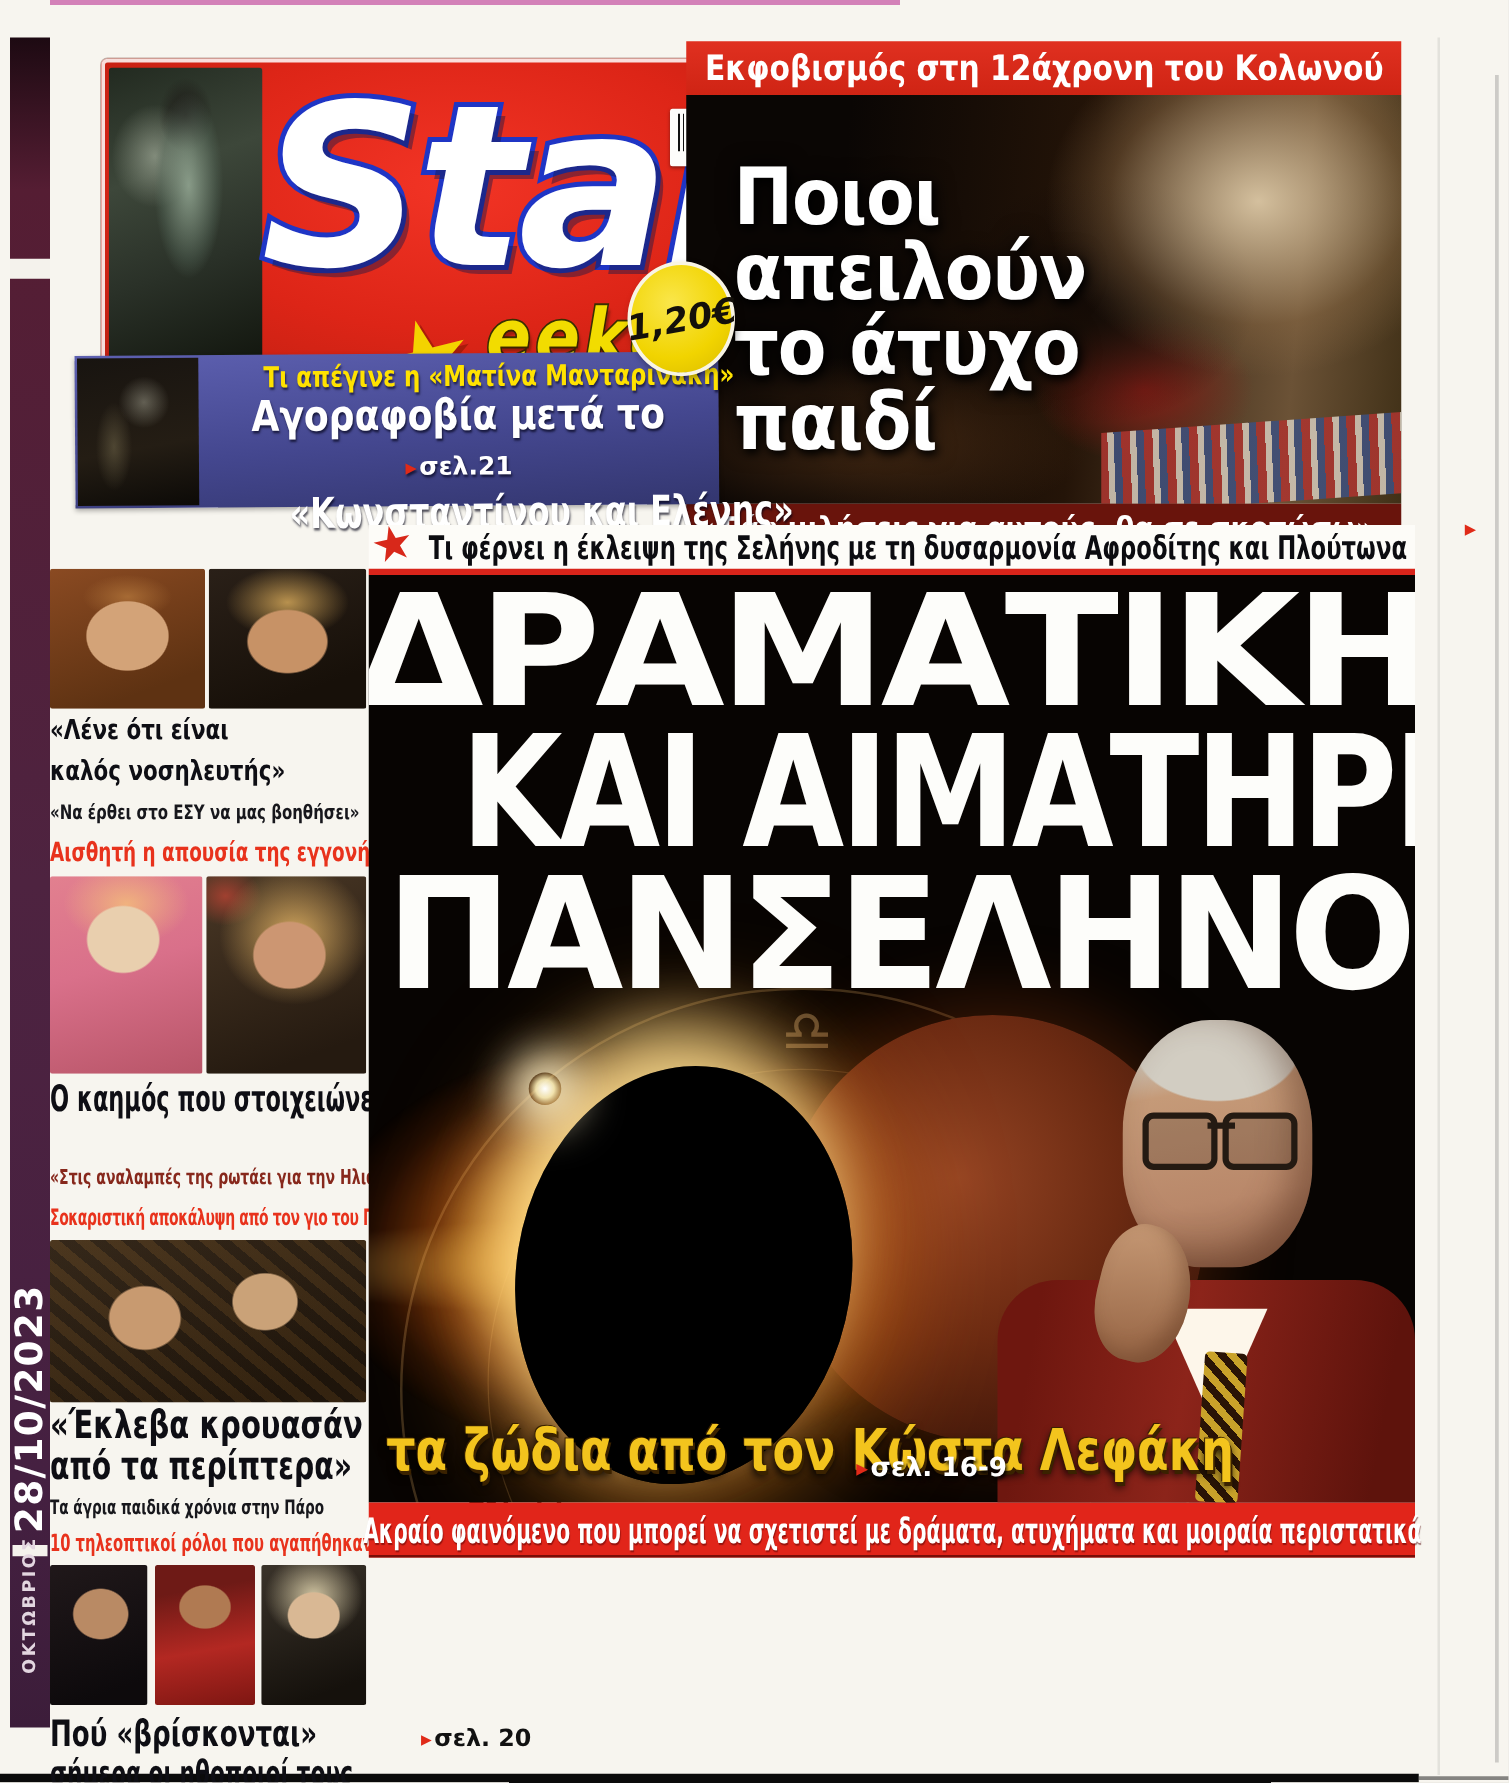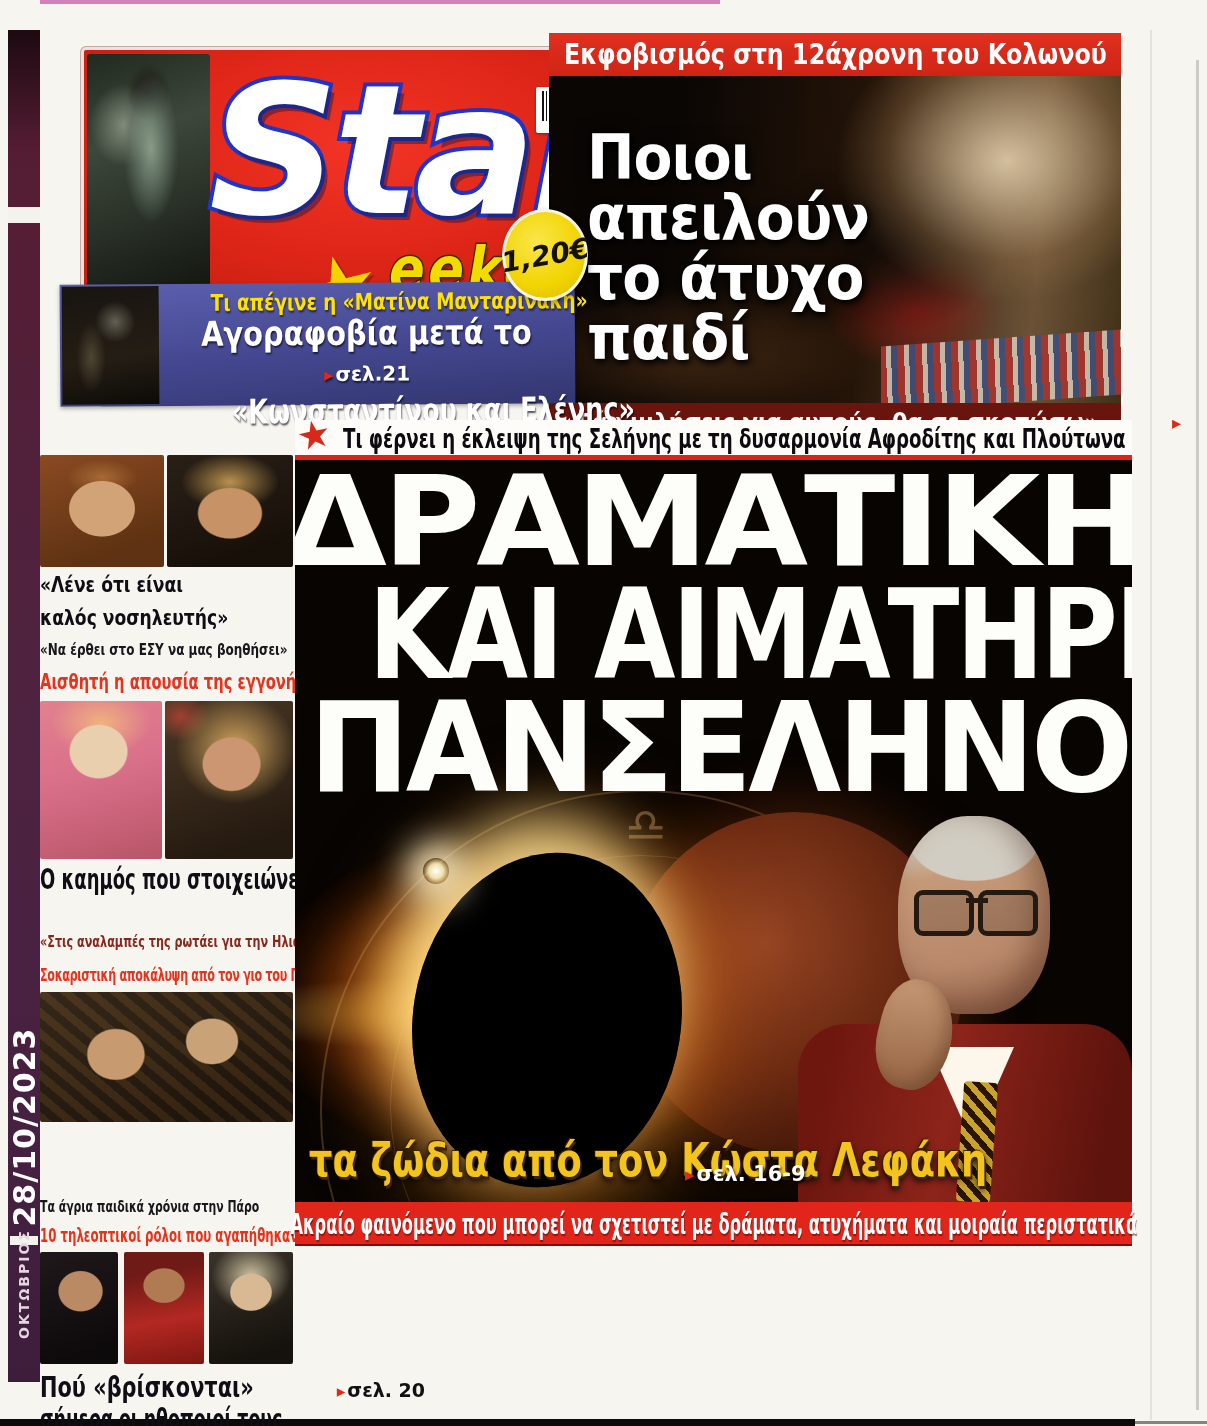--- a/index.html
+++ b/index.html
@@ -287,20 +287,24 @@
     <div class="abs s1-sub"><span class="cond" style="transform:scaleX(.75)">«Να έρθει στο ΕΣΥ να μας βοηθήσει»</span></div>
 
     <div class="abs s2-kicker sb-kicker"><span class="cond" style="transform:scaleX(.7)">Αισθητή η απουσία της εγγονής της</span></div>
     <div class="ph s2-ph-a"></div>
     <div class="ph s2-ph-b"></div>
     <div class="abs s2-head1 sb-head"><span class="cond" style="transform:scaleX(.62)">Ο καημός που στοιχειώνει</span></div>
     <div class="abs s2-sub"><span class="cond" style="transform:scaleX(.68)">«Στις αναλαμπές της ρωτάει για την Ηλιάδη»</span></div>
 
     <div class="abs s3-kicker sb-kicker"><span class="cond" style="letter-spacing:-.5px;transform:scaleX(.62)">Σοκαριστική αποκάλυψη από τον γιο του Πάριου</span></div>
     <div class="ph s3-ph"></div>
+    <div class="abs s3-head sb-head">
+      <div><span class="cond" style="transform:scaleX(.75)">«Έκλεβα κρουασάν</span></div>
+      <div><span class="cond" style="transform:scaleX(.73)">από τα περίπτερα»</span></div>
+    </div>
     <div class="abs s3-sub">
       <span class="txt cond" style="transform:scaleX(.68)">Τα άγρια παιδικά χρόνια στην Πάρο</span>
       <span class="pageref sb-pr"><span class="arrow">▸</span><span>σελ. 12</span></span>
     </div>
 
     <div class="abs s4-kicker sb-kicker"><span class="cond" style="transform:scaleX(.62)">10 τηλεοπτικοί ρόλοι που αγαπήθηκαν</span></div>
     <div class="ph s4-ph-a"></div>
     <div class="ph s4-ph-b"></div>
     <div class="ph s4-ph-c"></div>
     <div class="abs s4-head1">

